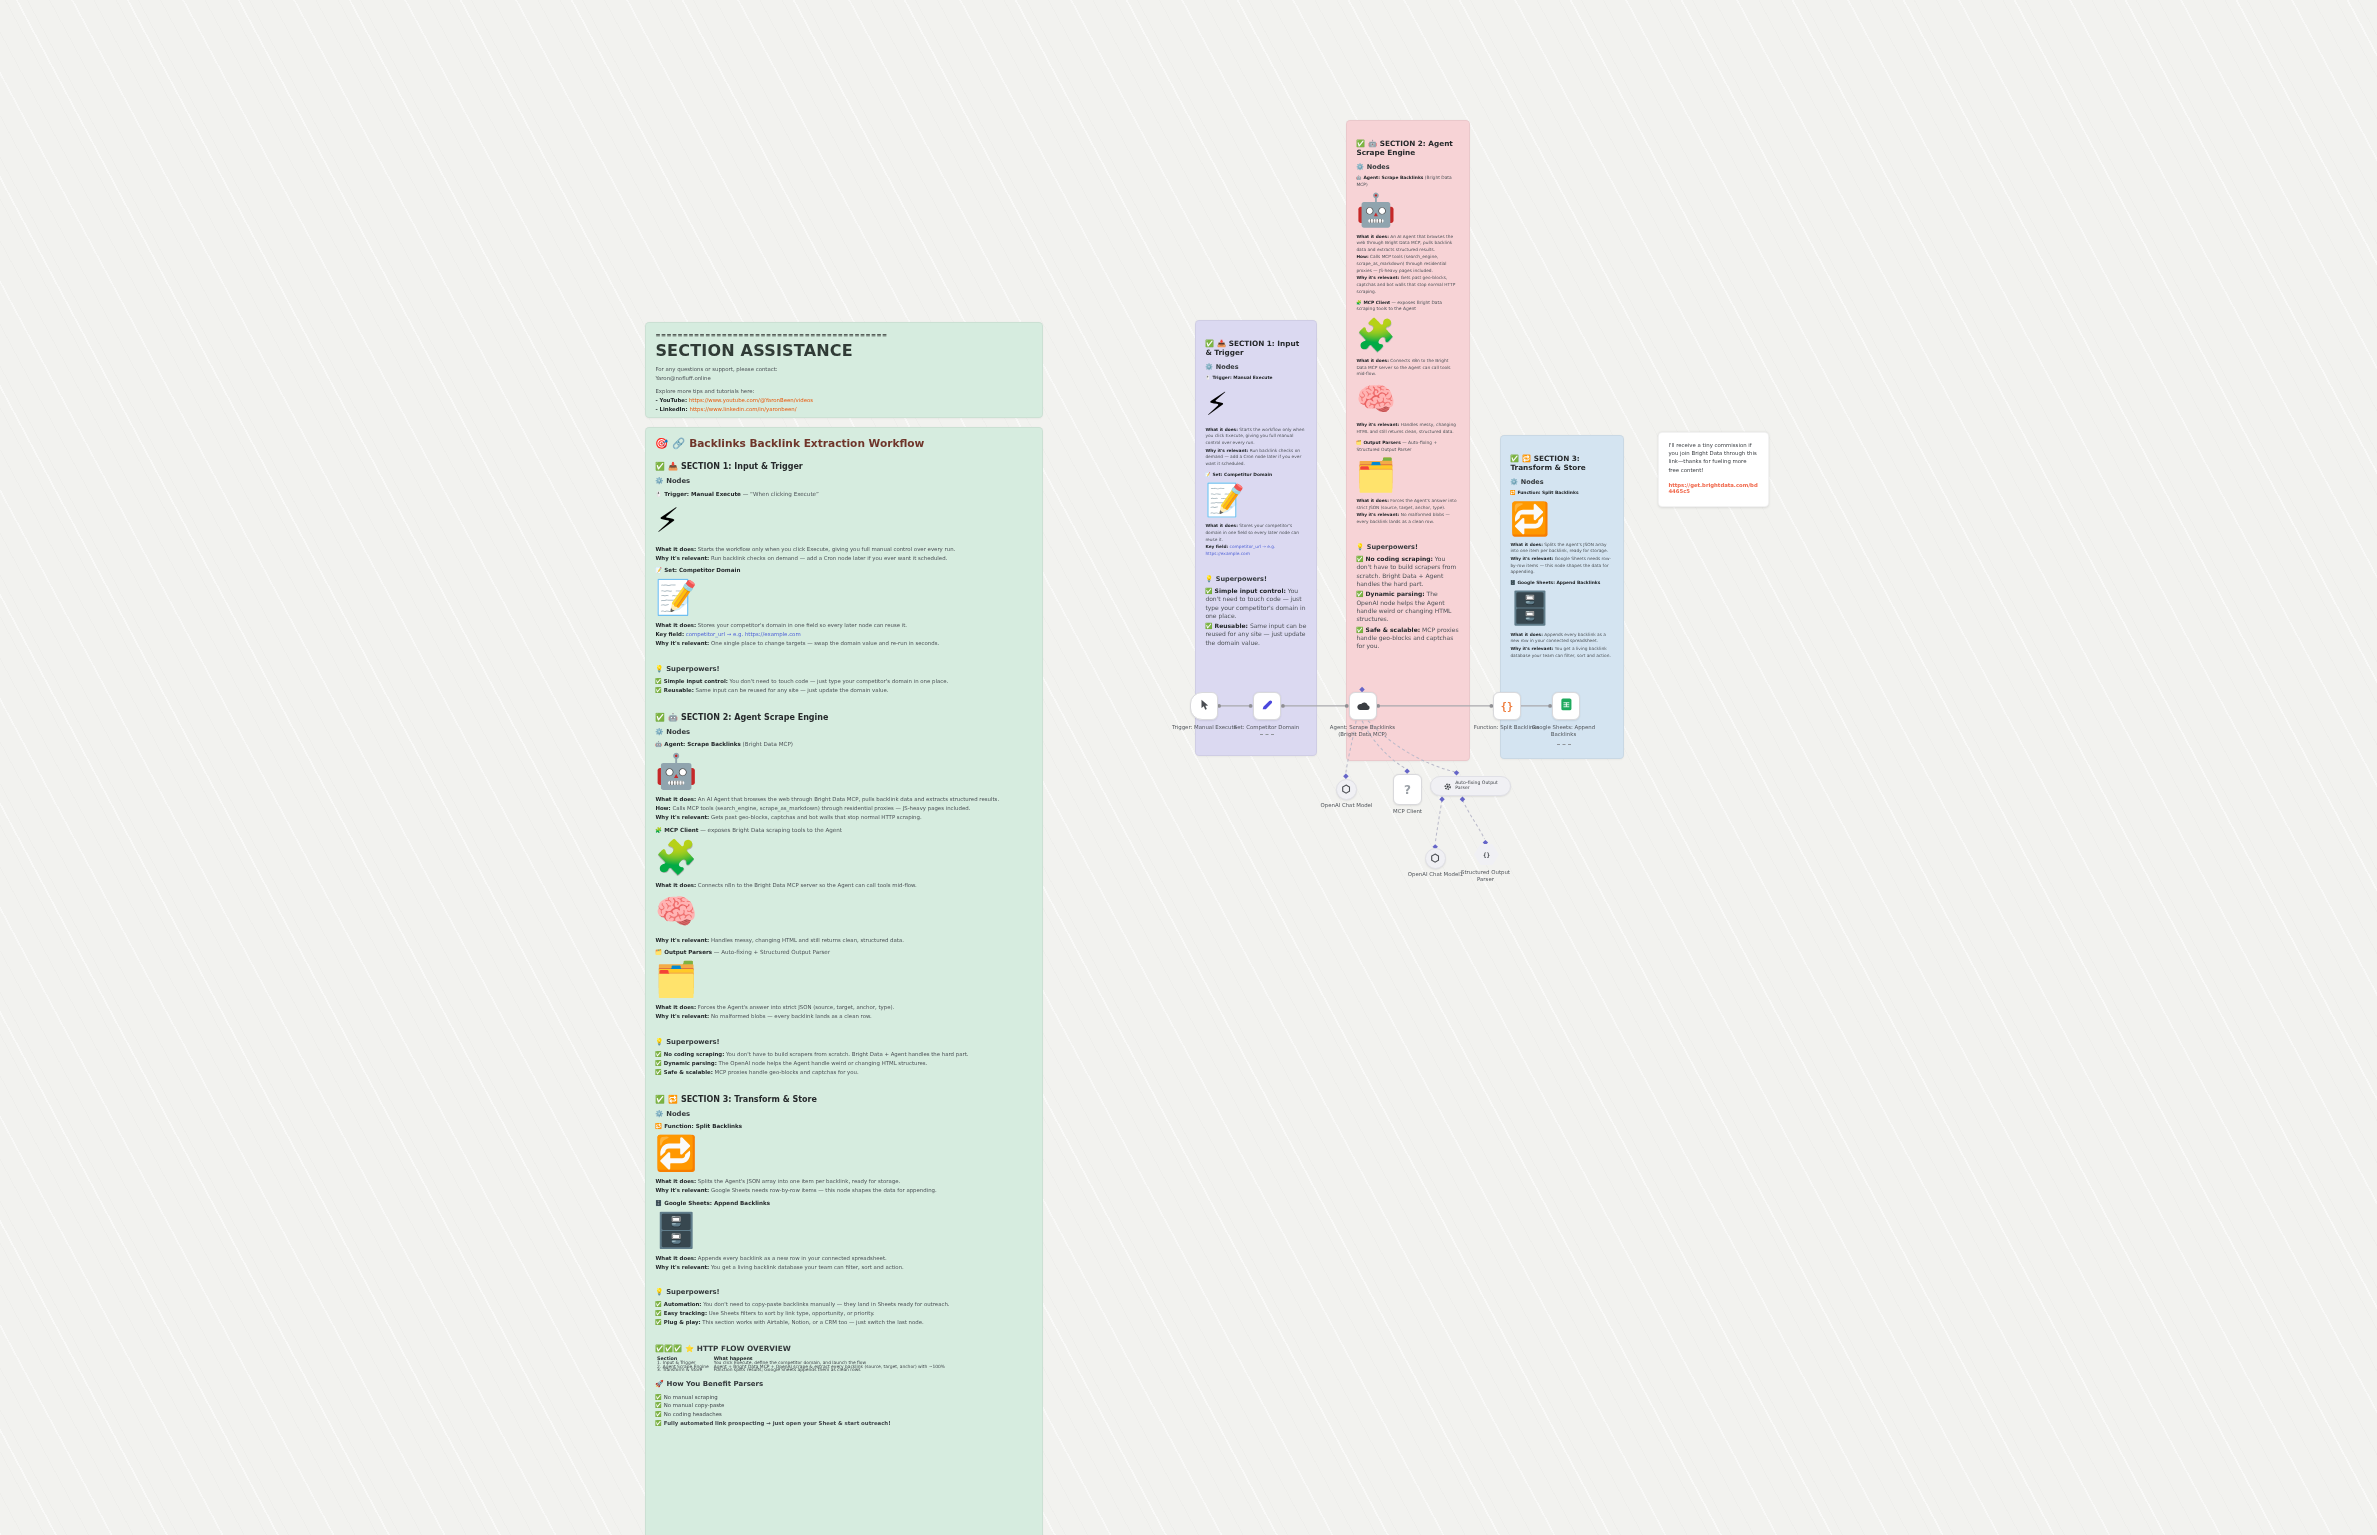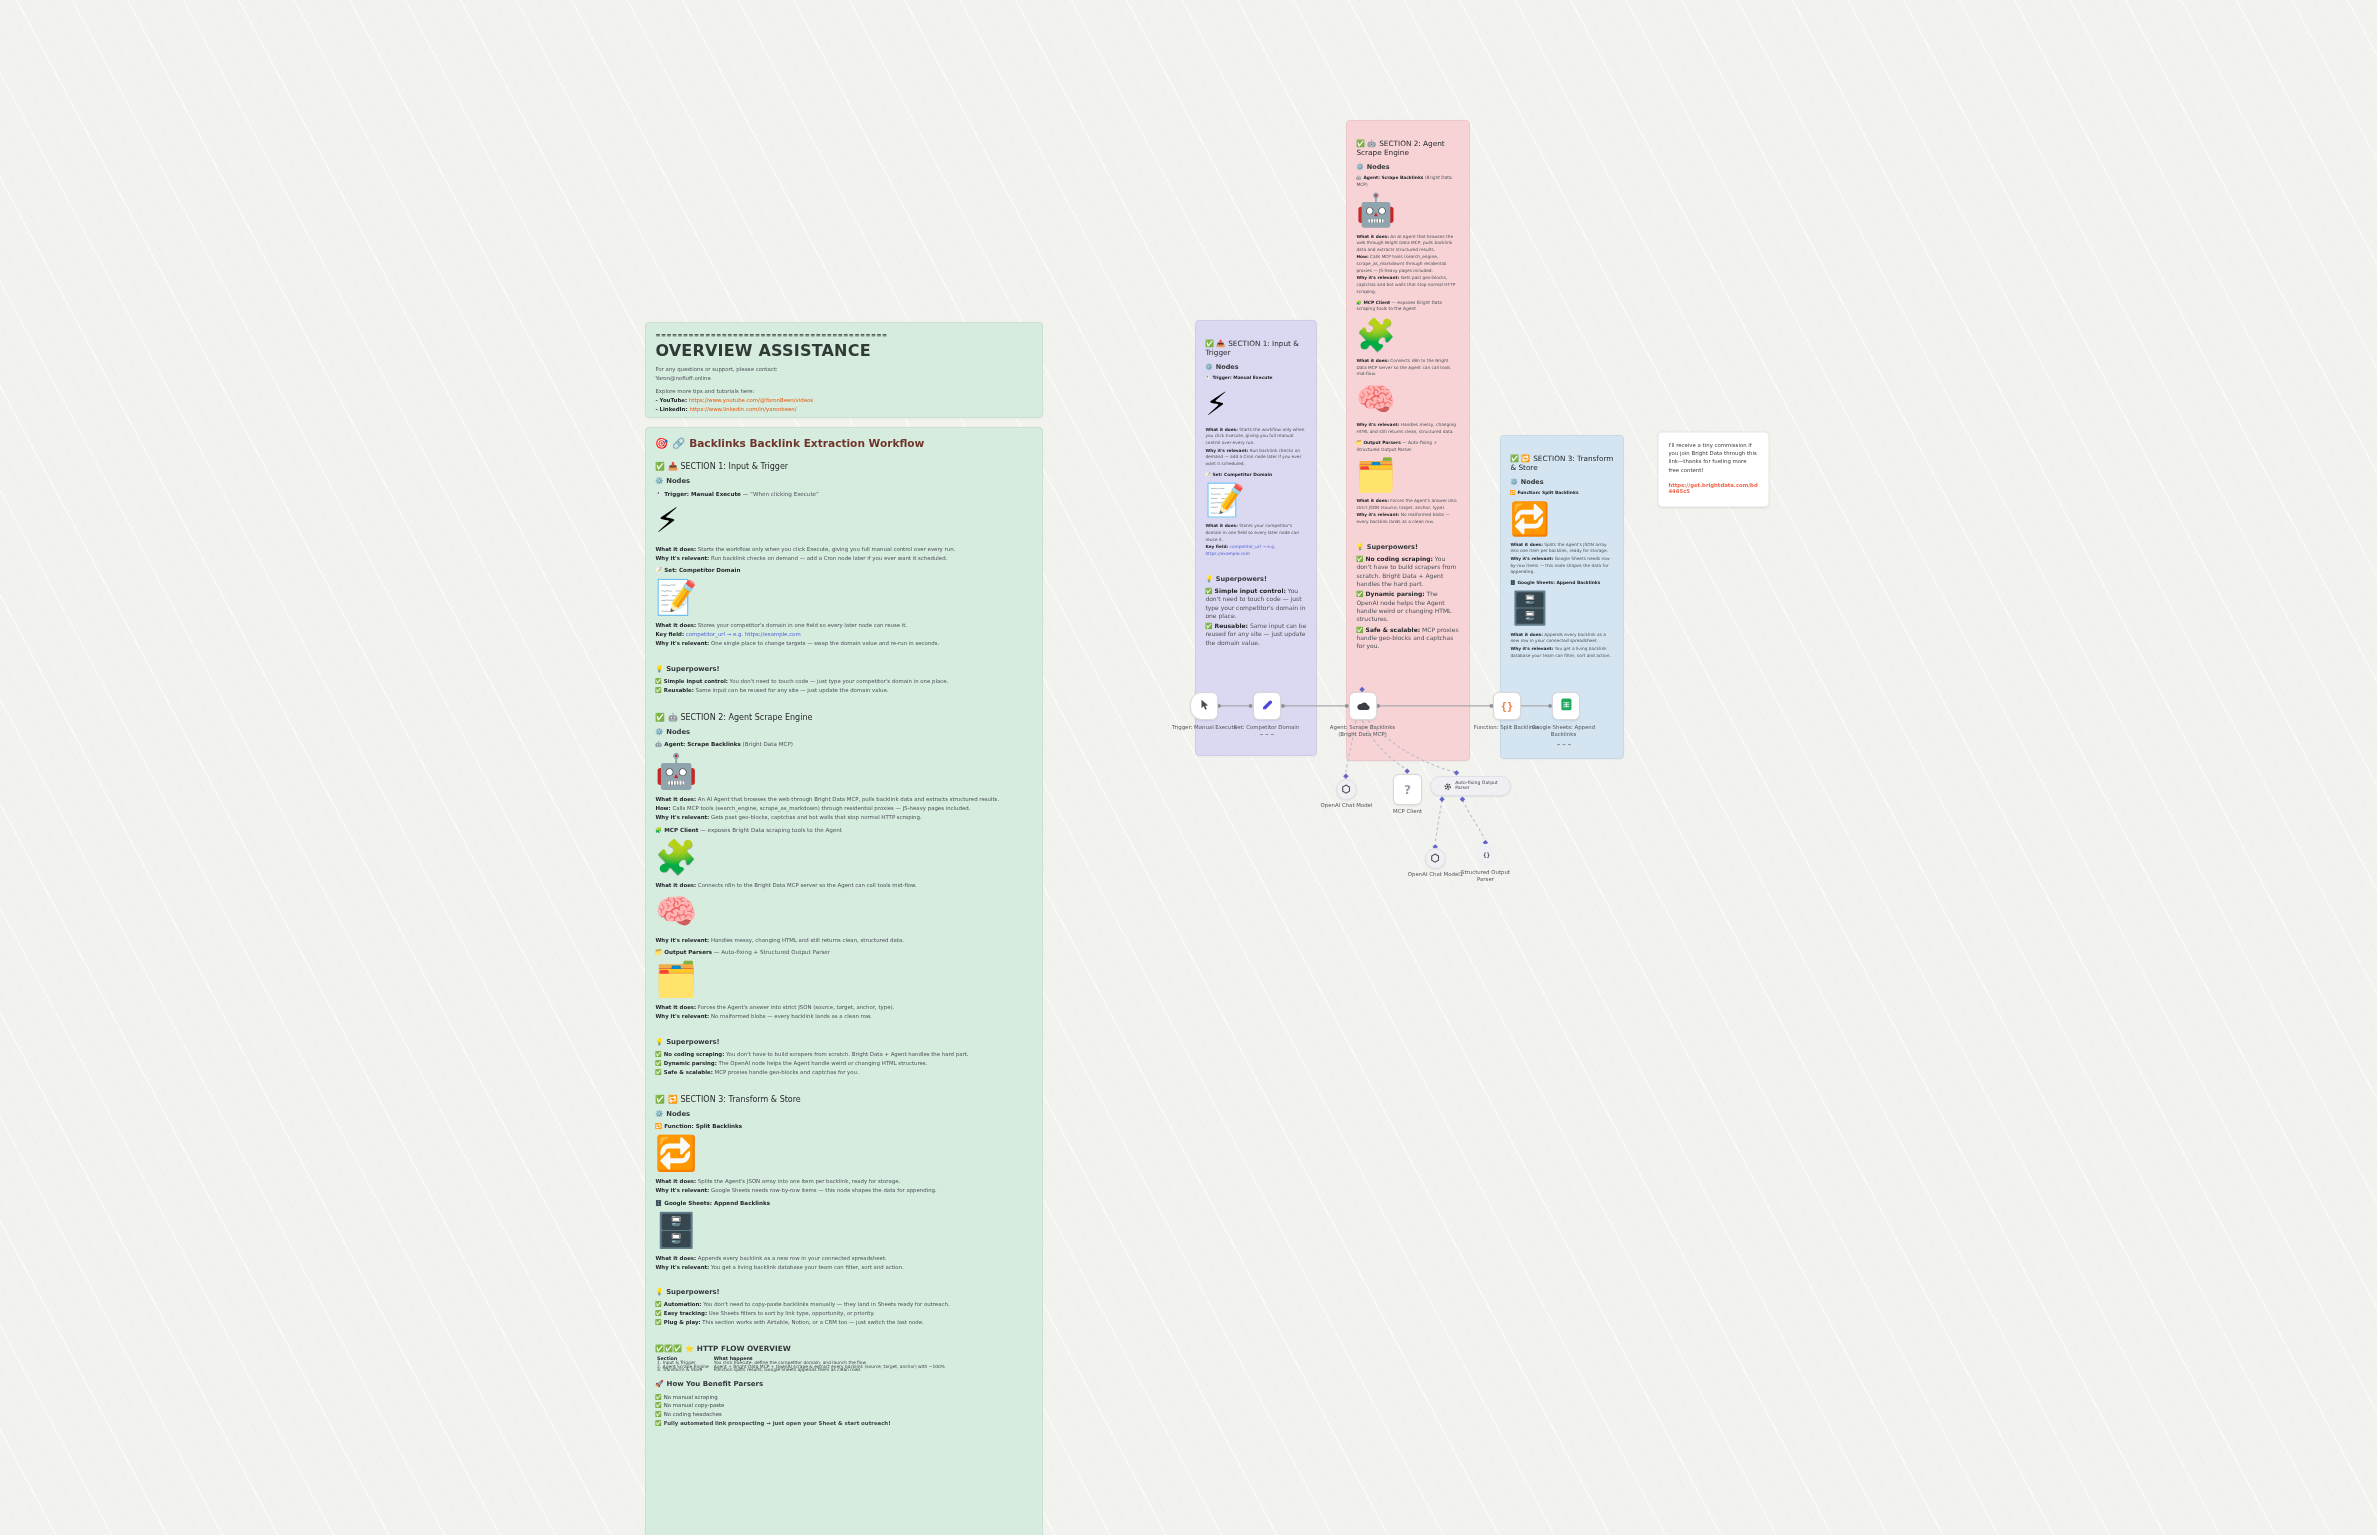--- a/index.html
+++ b/index.html
@@ -16,21 +16,21 @@
   .green{background:#d6ecdf;}
   .purple{background:#dbd9f1;}
   .pink{background:#f7d3d6;}
   .blue{background:#d4e4f1;}
   .white-note{background:#ffffff;box-shadow:0 0.9px 2.6px rgba(0,0,0,.10);}
 
   
   .rule{font-size:6px;font-weight:bold;color:#2d2f2e;letter-spacing:0.5px;white-space:nowrap;overflow:hidden;margin-bottom:3.4px;}
   .assist-title{font-size:16px;font-weight:bold;color:#303b36;letter-spacing:0.2px;margin-bottom:5.1px;}
   .flow-title{font-size:10.6px;font-weight:bold;color:#6f352a;margin:1.7px 0 12px 0;}
-  .h3{font-size:8px;font-weight:normal;color:#26292b;margin:10.2px 0 5.1px 0;}
+  .h3{font-size:8px;font-weight:bold;color:#26292b;margin:10.2px 0 5.1px 0;}
   .h4{font-size:6.8px;font-weight:bold;color:#33383b;margin:6px 0 4.3px 0;}
   .sph{margin-top:17px;}
   .ln{font-size:5.4px;color:#4c5156;line-height:1.5;margin:0.9px 0;}
   .ln b{color:#23272a;}
   .nline{margin-top:4.3px;font-size:5.6px;}
   .bigmoji{font-size:34px;line-height:1.1;margin:4.3px 0 5.1px 0;}
   .sp{font-size:5.4px;color:#4c5156;line-height:1.5;margin:0.9px 0;}
   .sp b{color:#23272a;}
   .chk{margin-right:1.7px;}
   .code{color:#4f62d7;}
@@ -66,21 +66,21 @@
   svg.edges{position:absolute;left:0;top:0;z-index:2;}
 
   .ref-text{font-size:5.4px;color:#3c4045;line-height:1.55;}
   .ref-link{display:block;margin-top:7.7px;font-size:5.3px;font-weight:bold;color:#f06548;word-break:break-all;}
 </style>
 </head>
 <body>
 
 <div class="sticky green" style="left:645px;top:322px;width:398px;height:96px;">
   <div class="rule">==========================================</div>
-  <div class="assist-title">OVERVIEW ASSISTANCE</div>
+  <div class="assist-title">SECTION ASSISTANCE</div>
   <div class="ln">For any questions or support, please contact:</div>
   <div class="ln" style="margin-bottom:4.3px;">Yaron@nofluff.online</div>
   <div class="ln">Explore more tips and tutorials here:</div>
   <div class="ln"><b>- YouTube: </b><a class="olink">https://www.youtube.com/@YaronBeen/videos</a></div>
   <div class="ln"><b>- LinkedIn: </b><a class="olink">https://www.linkedin.com/in/yaronbeen/</a></div>
 </div>
 
 <div class="sticky green" style="left:645px;top:427px;width:398px;height:1132px;">
   <div class="flow-title">🎯 🔗 Backlinks Backlink Extraction Workflow</div>
 

